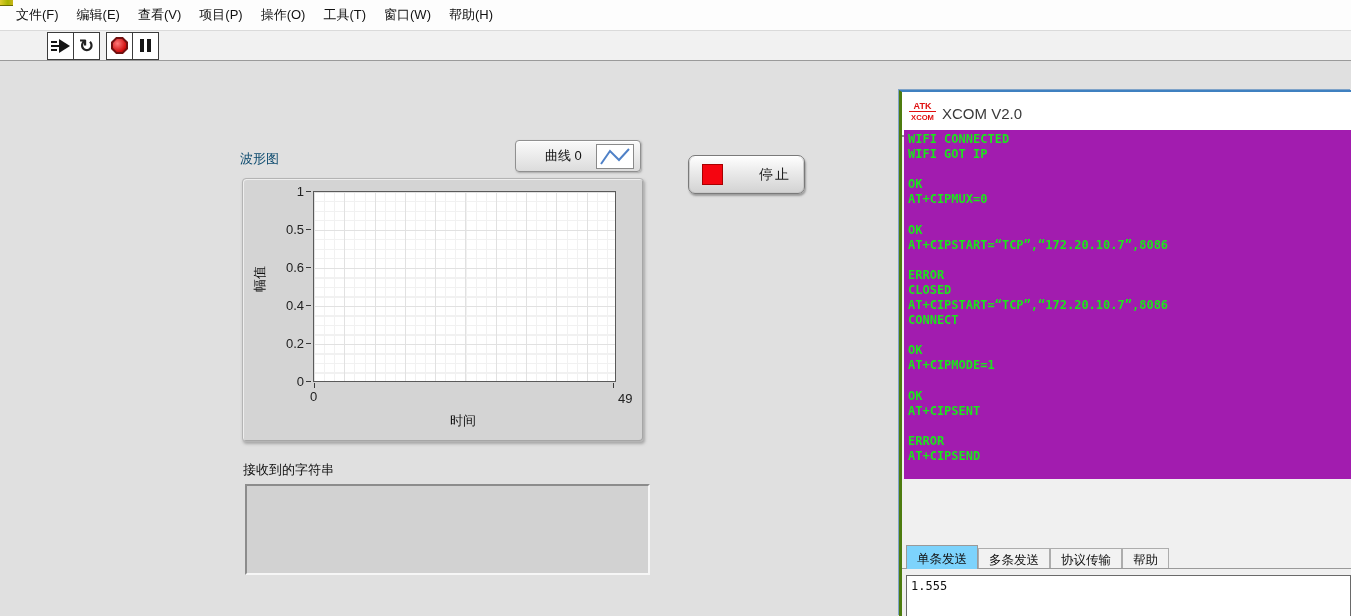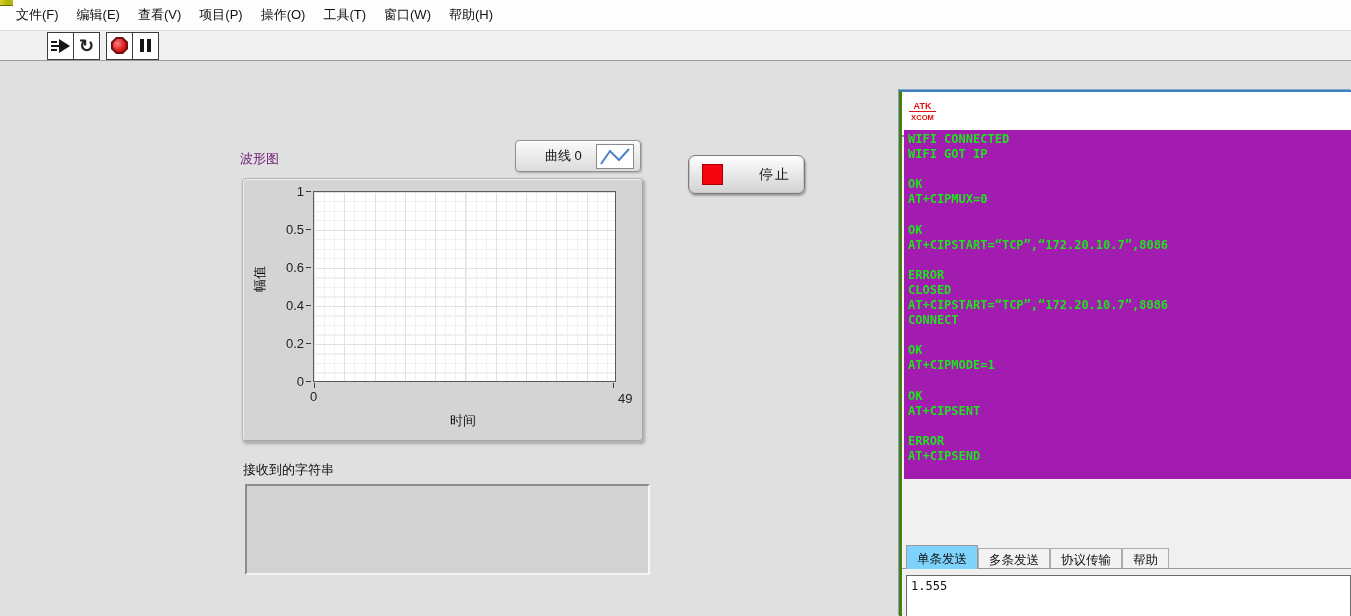--- a/index.html
+++ b/index.html
@@ -21,21 +21,21 @@
   .run-icon i:nth-child(2){ top:6px; width:8px; }
   .run-icon i:nth-child(3){ top:10px; width:6px; }
   .run-icon b { position:absolute; left:8px; top:0; width:0; height:0; border-top:7px solid transparent; border-bottom:7px solid transparent; border-left:11px solid #151515; }
   .cont-icon { font-size:18px; font-weight:bold; color:#222; line-height:1; }
   .abort-icon { width:17px; height:17px; clip-path:polygon(30% 0,70% 0,100% 30%,100% 70%,70% 100%,30% 100%,0 70%,0 30%); background:#701010; position:relative; }
   .abort-icon i { position:absolute; inset:2px; clip-path:polygon(30% 0,70% 0,100% 30%,100% 70%,70% 100%,30% 100%,0 70%,0 30%); background:radial-gradient(circle at 35% 35%, #ff7a7a, #cf0b0b 72%); }
   .pause-icon { display:flex; gap:3px; }
   .pause-icon i { width:4px; height:13px; background:#151515; }
 
   
-  .chart-title { position:absolute; left:240px; top:150px; font-size:13px; color:#701a75; }
+  .chart-title { position:absolute; left:240px; top:150px; font-size:13px; color:#0c4a6e; }
   .chart-panel { position:absolute; left:242px; top:178px; width:402px; height:264px; background:#d4d4d4; border:1px solid #b4b4b4; border-radius:4px;
                  box-shadow:inset 1px 1px 0 #eeeeee, inset -1px -1px 0 #a6a6a6, 1px 2px 3px rgba(120,120,120,.55); }
   .plot { position:absolute; left:313px; top:191px; width:303px; height:191px; background:#ffffff; border:1px solid #5a5a5a;
           background-image:
             repeating-linear-gradient(to right,  #e1e1e1 0 1px, transparent 1px 30.3px),
             repeating-linear-gradient(to bottom, #e1e1e1 0 1px, transparent 1px 37.9px),
             repeating-linear-gradient(to right,  #f1f1f1 0 1px, transparent 1px 10.1px),
             repeating-linear-gradient(to bottom, #f1f1f1 0 1px, transparent 1px 9.5px); }
   .ytick { position:absolute; width:32px; text-align:right; font-size:13px; color:#222; left:272px; }
   .ydash { position:absolute; width:5px; height:1px; background:#3a3a3a; left:306px; }
@@ -154,20 +154,21 @@
 
 <div class="recv-label">接收到的字符串</div>
 <div class="recv-box"></div>
 
 <div class="xcom">
   <div class="xcom-titlebar">
     <div class="xcom-logo">
       <div class="l1">ATK</div>
       <div class="l2">XCOM</div>
     </div>
+    <div class="xcom-title">XCOM V2.0</div>
   </div>
   <div class="xcom-sep"></div>
 
   <div class="terminal">
     <pre>WIFI CONNECTED
 WIFI GOT IP
 
 OK
 AT+CIPMUX=0
 

